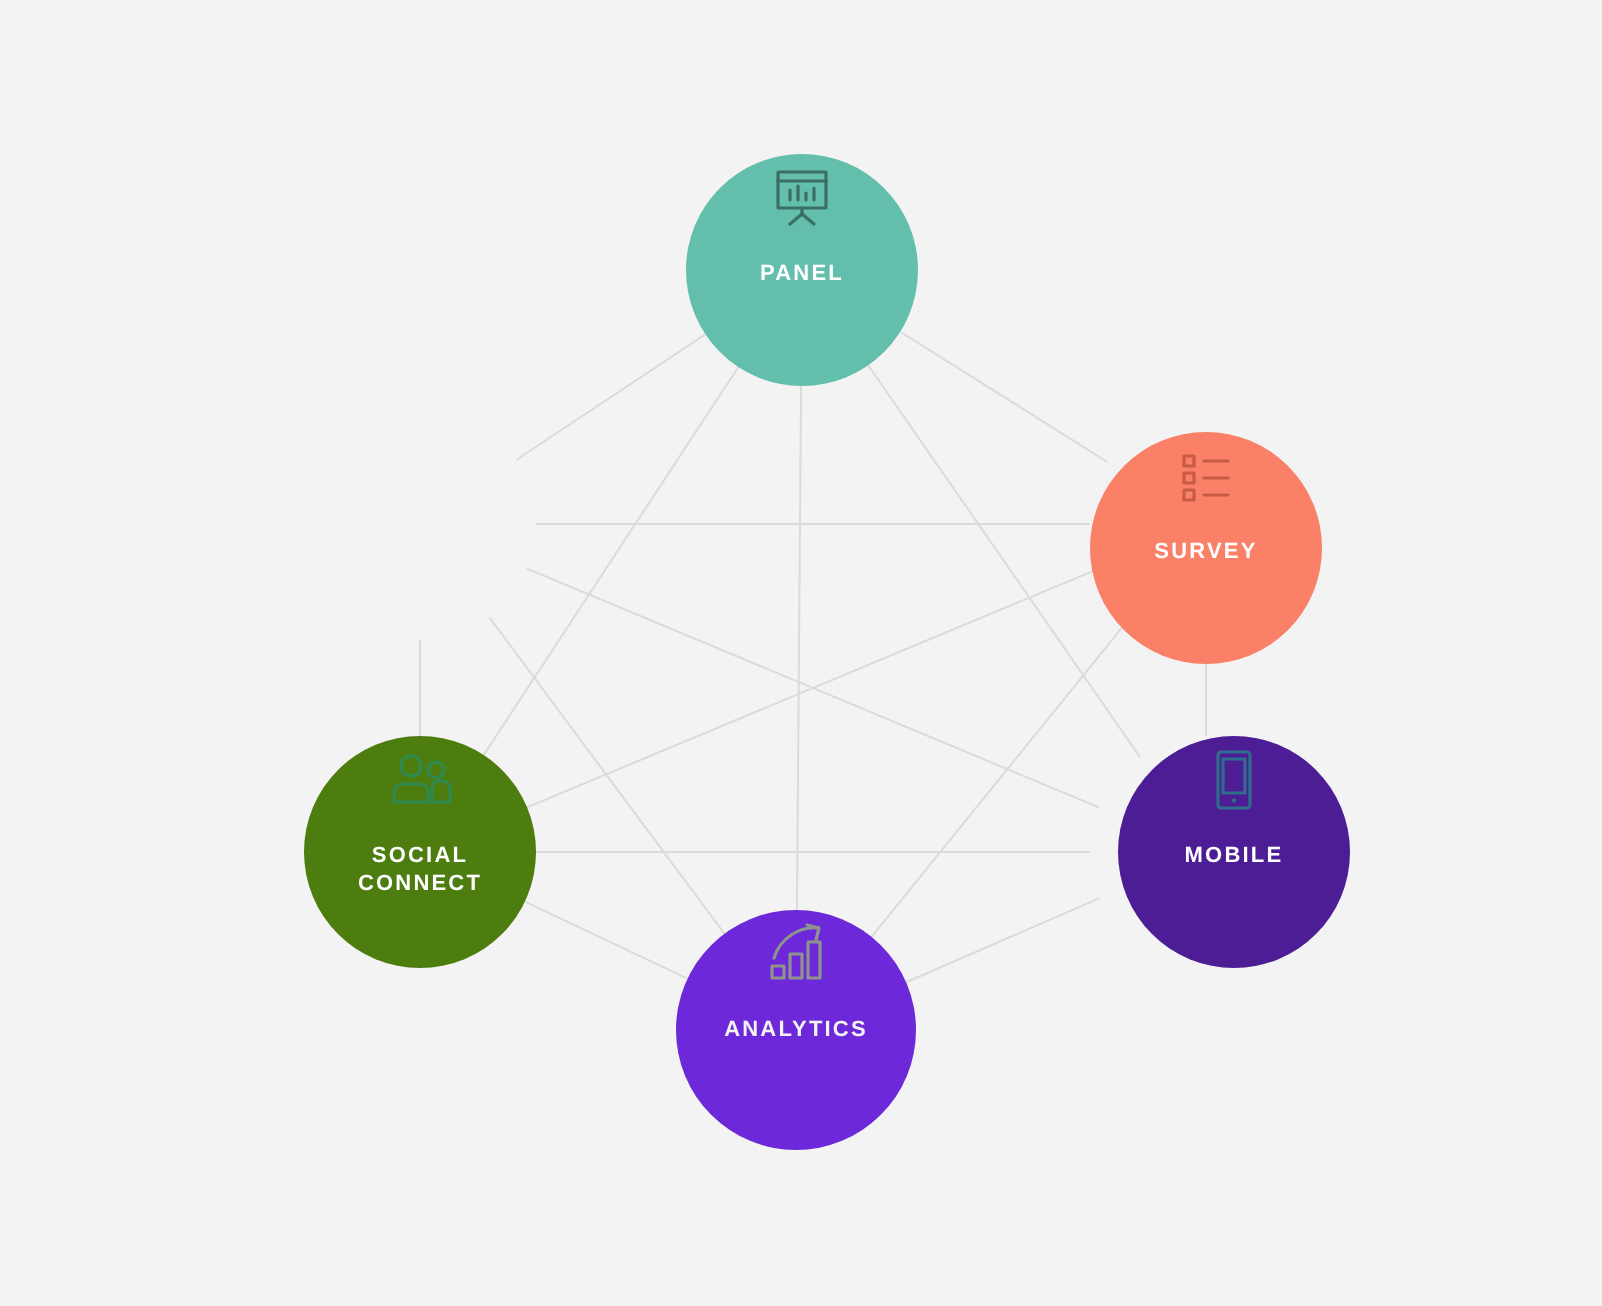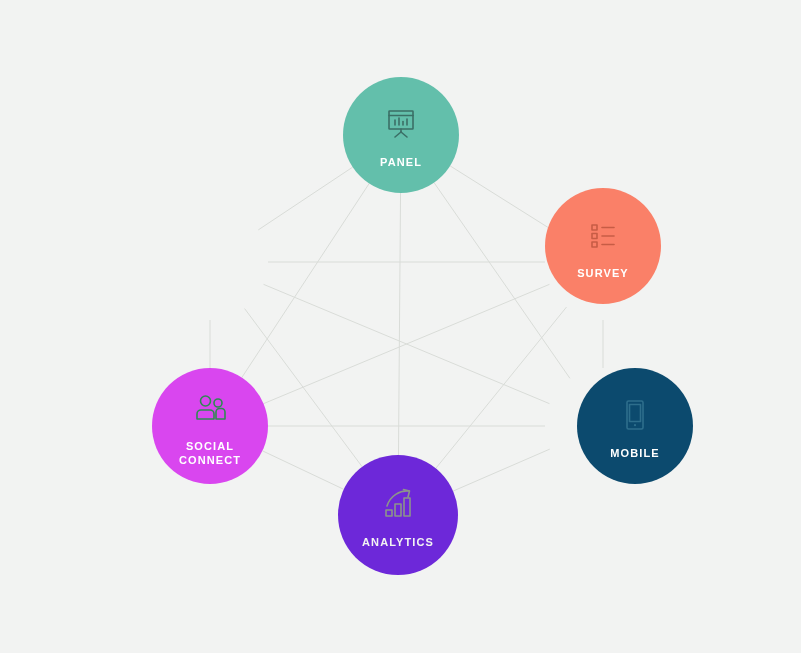--- a/index.html
+++ b/index.html
@@ -24,21 +24,20 @@
     width: 801px;
     height: 653px;
   }
 
   .node {
     position: absolute;
     border-radius: 50%;
     display: flex;
     flex-direction: column;
     align-items: center;
-    justify-content: center;
   }
 
   .node-icon {
     display: flex;
     align-items: center;
     justify-content: center;
     width: 44px;
     height: 44px;
   }
 
@@ -98,48 +97,48 @@
         <line x1="26" y1="21" x2="26" y2="15"></line>
         <line x1="20" y1="25" x2="20" y2="28"></line>
         <line x1="20" y1="28" x2="14" y2="33"></line>
         <line x1="20" y1="28" x2="26" y2="33"></line>
       </svg>
     </span>
     <span class="node-label">PANEL</span>
   </div>
 
 
-  <div class="node" id="node-survey" style="background: rgb(250, 128, 104); left: 545px; top: 188px; width: 116px; height: 116px;">
+  <div class="node" id="node-survey" style="background: rgb(250, 128, 104); left: 545px; top: 216px; width: 116px; height: 116px;">
     <span class="node-icon">
       <svg width="40" height="40" viewBox="0 0 40 40" fill="none" stroke="#c75c45" stroke-width="1.6" stroke-linecap="round" stroke-linejoin="round">
         <rect x="9" y="10" width="5" height="5"></rect>
         <line x1="19" y1="12.5" x2="31" y2="12.5"></line>
         <rect x="9" y="18.5" width="5" height="5"></rect>
         <line x1="19" y1="21" x2="31" y2="21"></line>
         <rect x="9" y="27" width="5" height="5"></rect>
         <line x1="19" y1="29.5" x2="31" y2="29.5"></line>
       </svg>
     </span>
     <span class="node-label">SURVEY</span>
   </div>
 
-  <div class="node" id="node-social" style="background: #d946ef; left: 152px; top: 368px; width: 116px; height: 116px;">
+  <div class="node" id="node-social" style="background: #4d7c0f; left: 152px; top: 368px; width: 116px; height: 116px;">
     <span class="node-icon">
       <svg width="40" height="40" viewBox="0 0 40 40" fill="none" stroke="#2f8a52" stroke-width="1.6" stroke-linecap="round" stroke-linejoin="round">
         <circle cx="15.5" cy="13" r="5"></circle>
         <path d="M7 31 v-5 a4 4 0 0 1 4 -4 h9 a4 4 0 0 1 4 4 v5 z"></path>
         <circle cx="28" cy="15" r="4"></circle>
         <path d="M26 31 v-7 a3.5 3.5 0 0 1 3.5 -3.5 h2 a3.5 3.5 0 0 1 3.5 3.5 v7 z"></path>
       </svg>
     </span>
     <span class="node-label">SOCIAL
 CONNECT</span>
   </div>
 
-  <div class="node" id="node-mobile" style="background: #0c4a6e; left: 577px; top: 368px; width: 116px; height: 116px;">
+  <div class="node" id="node-mobile" style="background: #4c1d95; left: 559px; top: 368px; width: 116px; height: 116px;">
     <span class="node-icon">
       <svg width="40" height="40" viewBox="0 0 40 40" fill="none" stroke="#2e6e8c" stroke-width="1.6" stroke-linecap="round" stroke-linejoin="round">
         <rect x="12" y="6" width="16" height="28" rx="1.5"></rect>
         <rect x="14.5" y="9.5" width="11" height="17"></rect>
         <circle cx="20" cy="30.2" r="1.1" fill="#2e6e8c" stroke="none"></circle>
       </svg>
     </span>
     <span class="node-label">MOBILE</span>
   </div>
 

